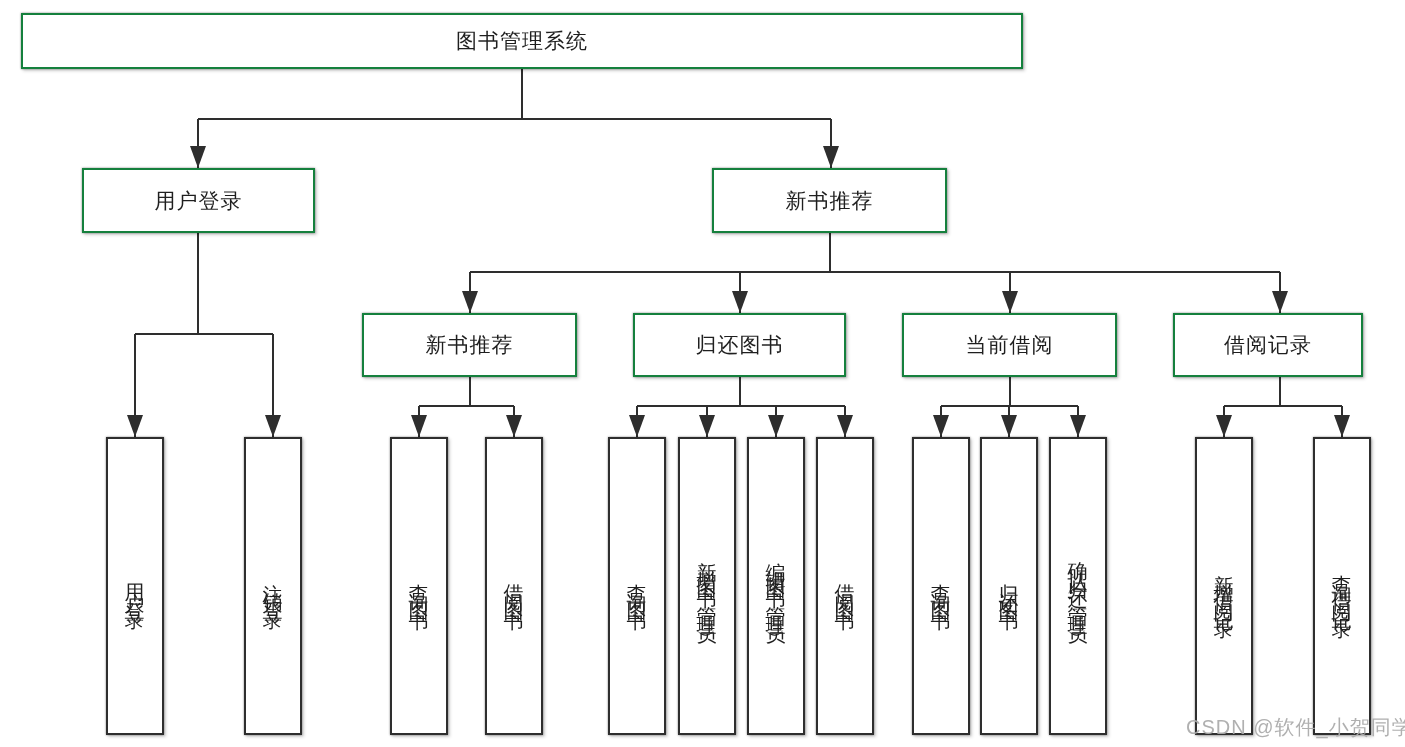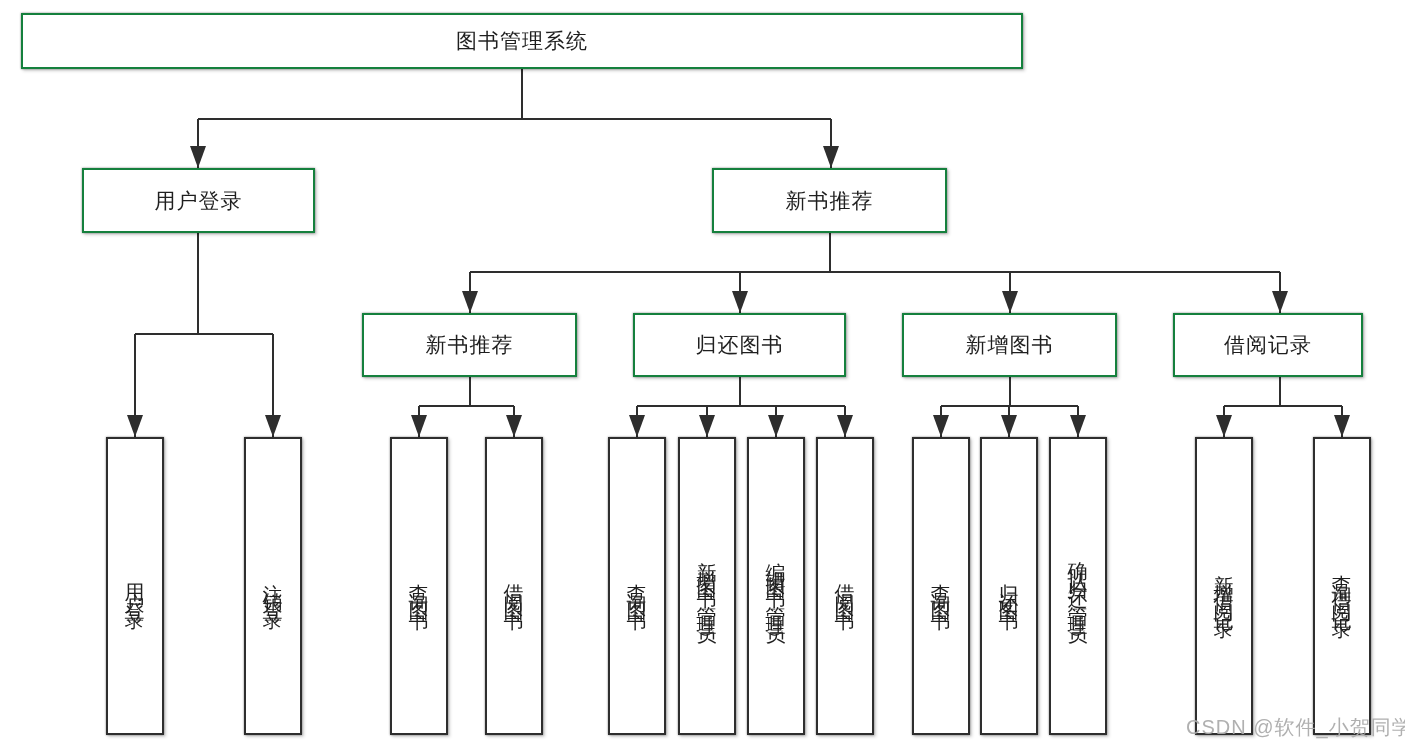--- a/index.html
+++ b/index.html
@@ -117,21 +117,21 @@
     </g>
   </svg>
 
   <div class="node" style="left:21px; top:13px; width:1002px; height:56px;">图书管理系统</div>
 
   <div class="node" style="left:82px; top:168px; width:233px; height:65px;">用户登录</div>
   <div class="node" style="left:712px; top:168px; width:235px; height:65px;">新书推荐</div>
 
   <div class="node" style="left:362px; top:313px; width:215px; height:64px;">新书推荐</div>
   <div class="node" style="left:633px; top:313px; width:213px; height:64px;">归还图书</div>
-  <div class="node" style="left:902px; top:313px; width:215px; height:64px;">新增图书</div>
+  <div class="node" style="left:902px; top:313px; width:215px; height:64px;">当前借阅</div>
   <div class="node" style="left:1173px; top:313px; width:190px; height:64px;">借阅记录</div>
 
   <div class="leaf" style="left:106px;">
     <span>用户登录</span>
     </div>
   <div class="leaf" style="left:244px;">
     <span>注销登录</span>
     </div>
   <div class="leaf" style="left:390px;">
     <span>查询图书</span>

